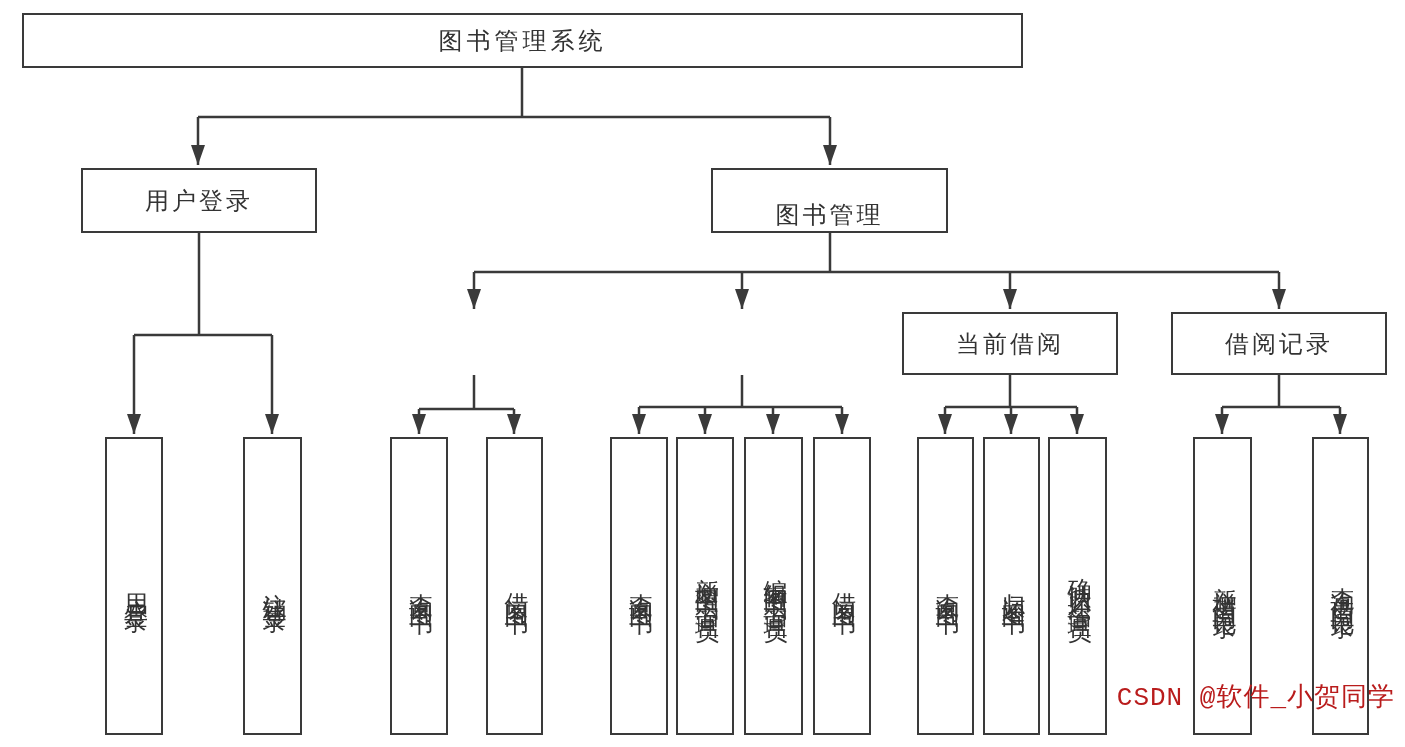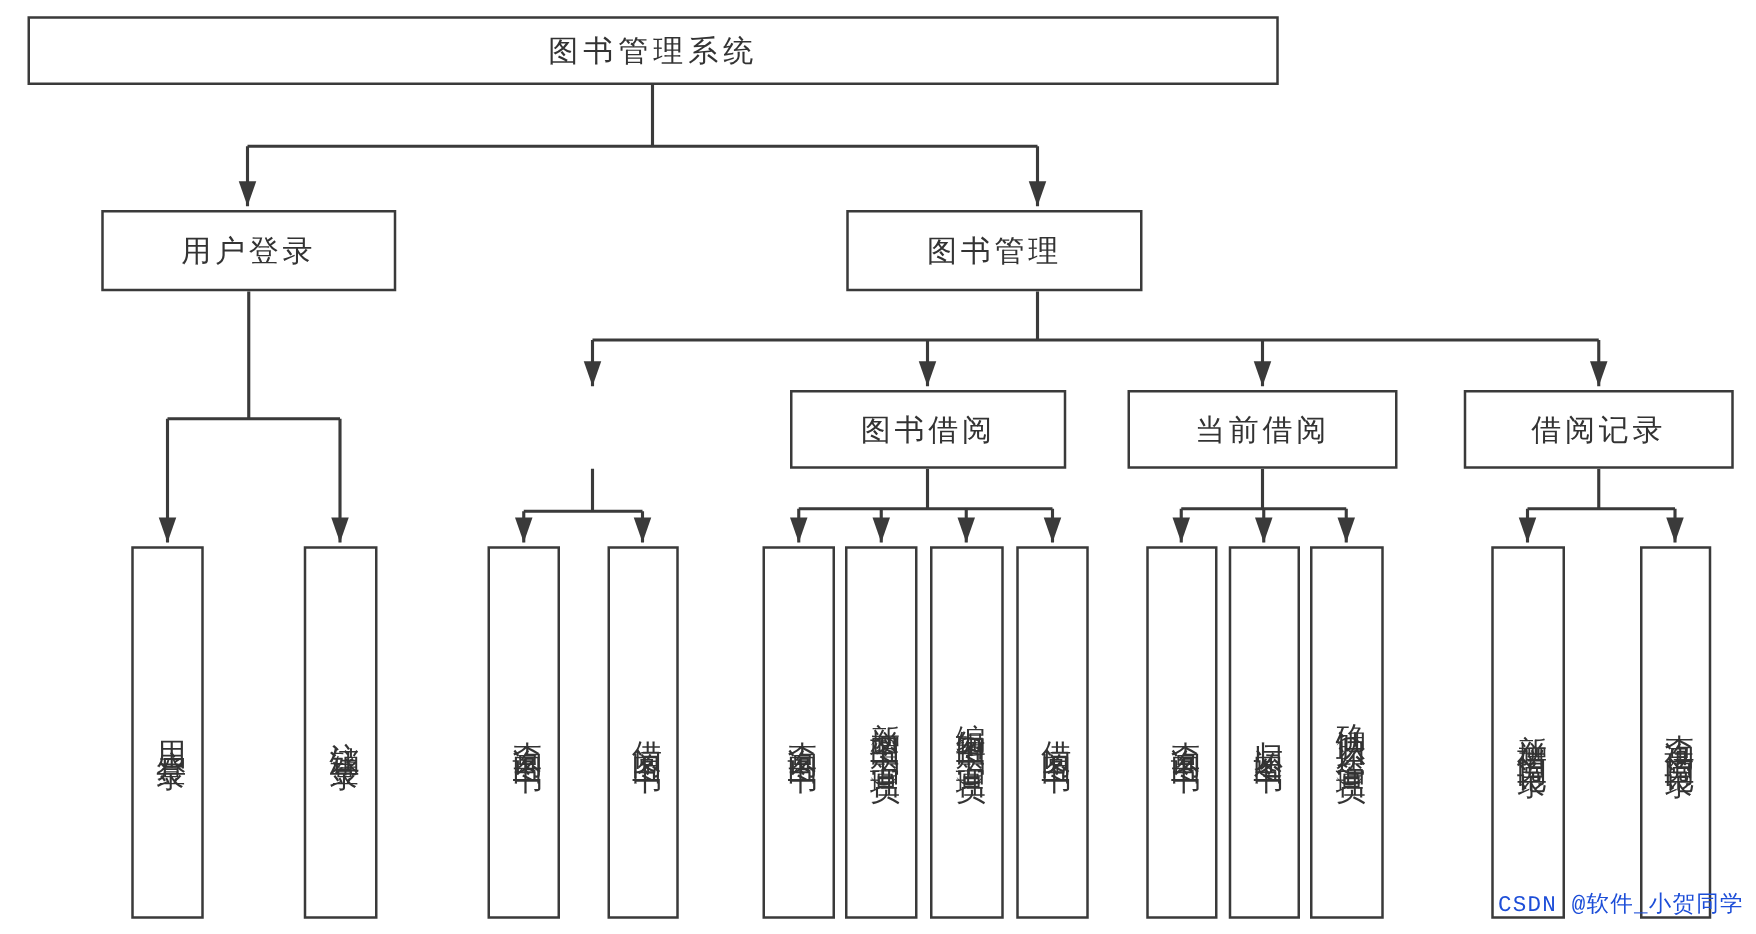--- a/index.html
+++ b/index.html
@@ -35,25 +35,25 @@
   .v-label {
     writing-mode: vertical-rl;
     text-orientation: mixed;
     font-size: 24px;
     line-height: 1;
     letter-spacing: 6px;
     white-space: nowrap;
   }
   .watermark {
     position: absolute;
-    top: 711px;
+    top: 679px;
     right: 10px;
-    font-size: 18px;
+    font-size: 26px;
     letter-spacing: 1px;
-    color: #1d4ed8;
+    color: #b91c1c;
     white-space: nowrap;
     z-index: 5;
   }
 </style>
 </head>
 <body>
 
 <div class="canvas">
 
   <svg class="wires" width="1405" height="747" viewBox="0 0 1405 747" xmlns="http://www.w3.org/2000/svg">
@@ -99,27 +99,24 @@
     </g>
   </svg>
 
   <div class="node" style="left:22px; top:13px; width:1001px; height:55px;">
     <span class="h-label" style="letter-spacing:4px;">图书管理系统</span>
   </div>
 
   <div class="node" style="left:81px; top:168px; width:236px; height:65px;">
     <span class="h-label">用户登录</span>
   </div>
-  <div class="node" style="left:677px; top:168px; width:237px; height:65px;">
+  <div class="node" style="left:711px; top:168px; width:237px; height:65px;align-items:flex-end;">
     <span class="h-label">图书管理</span>
   </div>
 
-  <div class="node" style="left:632px; top:312px; width:221px; height:63px;">
-    <span class="h-label">图书借阅</span>
-  </div>
   <div class="node" style="left:1171px; top:312px; width:216px; height:63px;">
     <span class="h-label">借阅记录</span>
   </div>
   <div class="node" style="left:902px; top:312px; width:216px; height:63px;">
     <span class="h-label">当前借阅</span>
   </div>
 
   <div class="node" style="left:105px; top:437px; width:58px; height:298px;">
     <span class="v-label">用户登录</span>
   </div>

